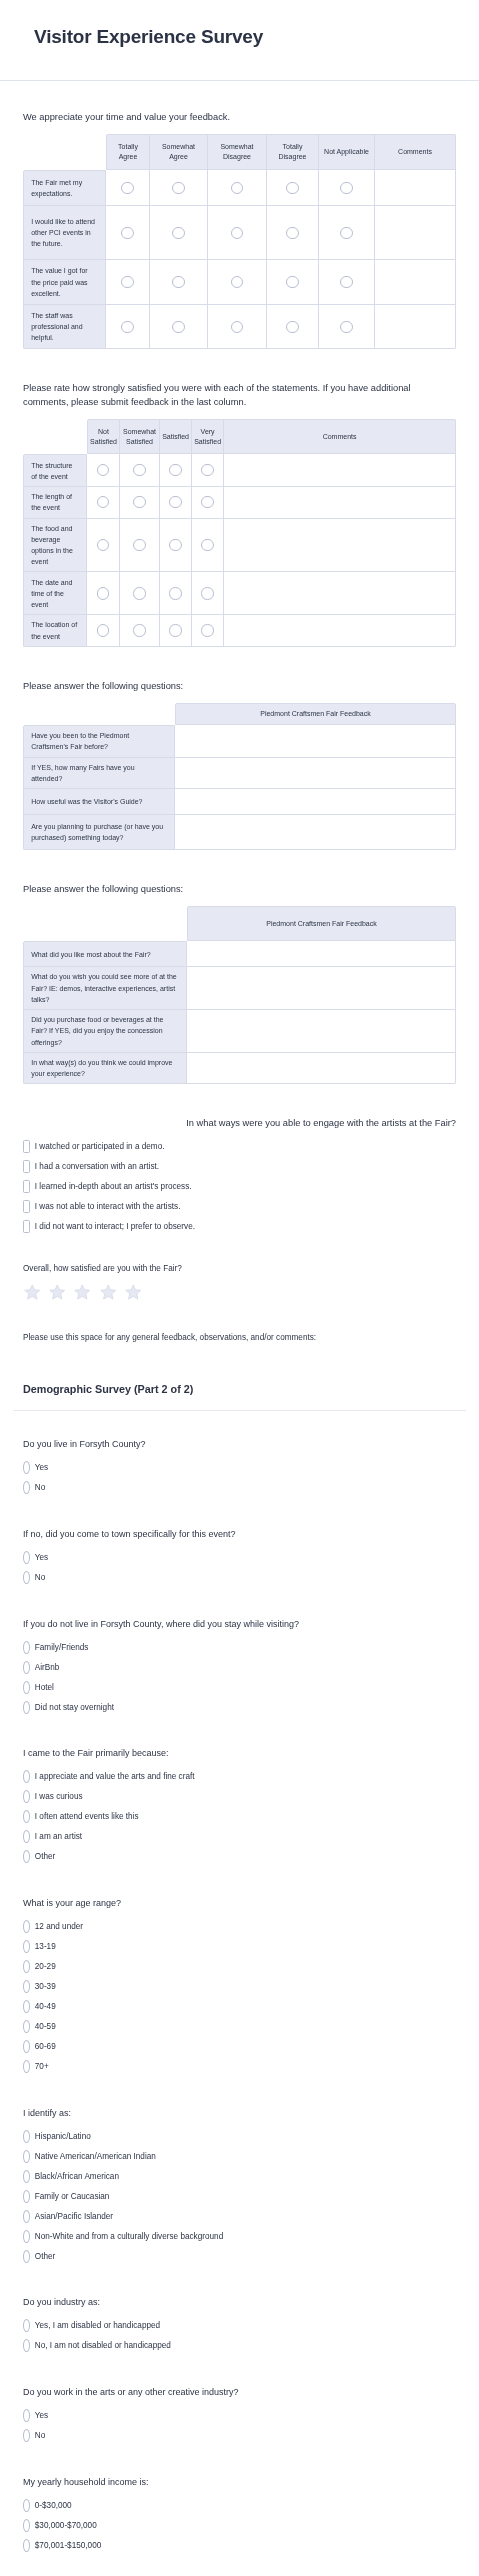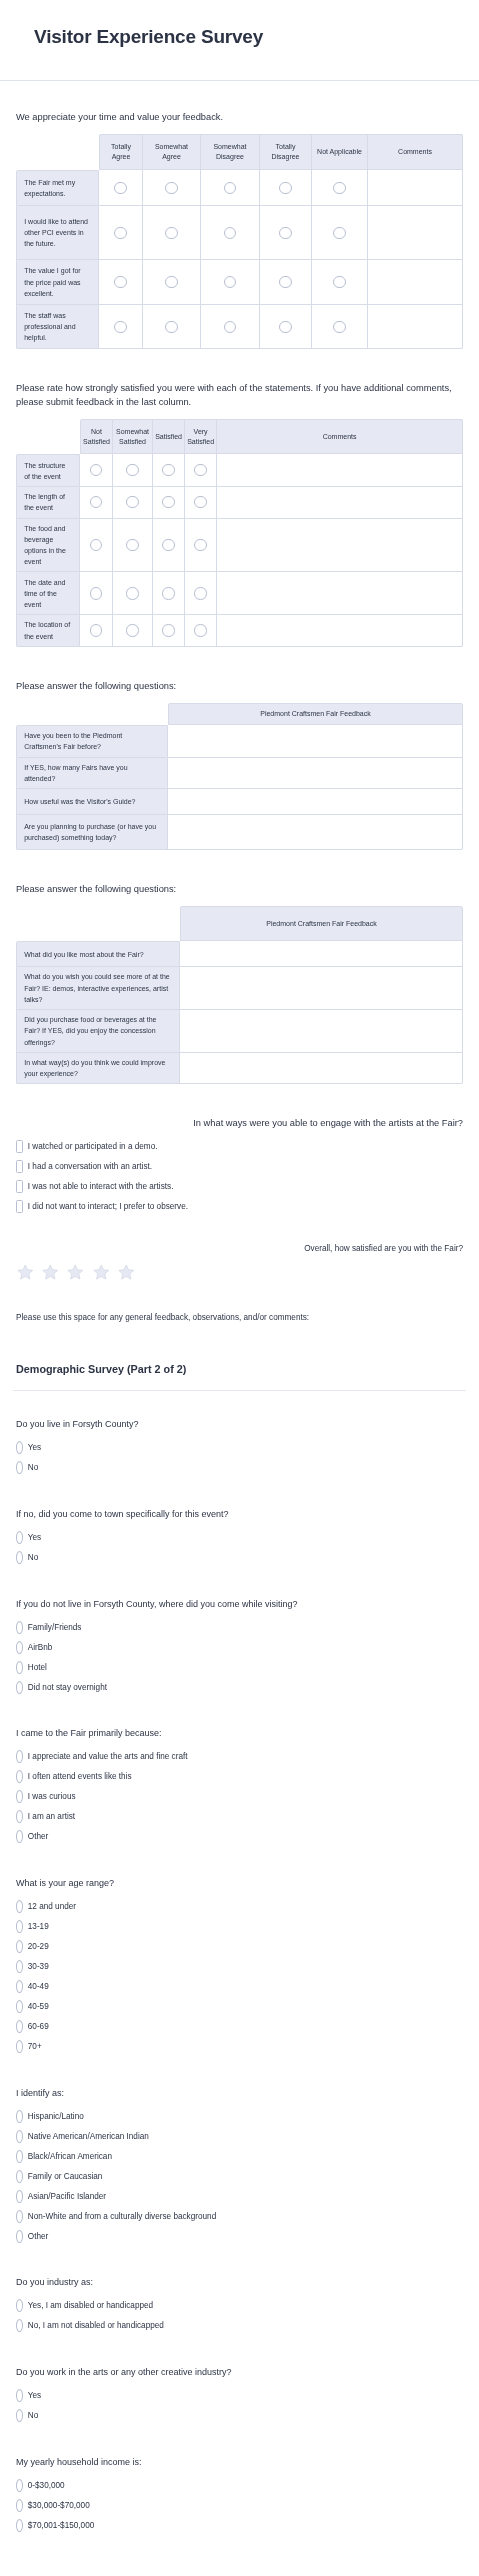--- a/index.html
+++ b/index.html
@@ -12,21 +12,21 @@
   .header {
     height: 81px;
     border-bottom: 0.5px solid #dfe3ed;
     padding: 0 0 0 34px;
     display: flex; align-items: center;
   }
   .header h1 {
     font-size: 19px; font-weight: 700; color: #2c3345; letter-spacing: -0.2px;
     margin-top: -5.2px;
   }
-  .section { padding: 0 16px; }
+  .section { padding: 0 23px; }
   .question-title {
     font-size: 9.3px; color: #2c3345; line-height: 1.5;
   }
   .demo-q .question-title { font-size: 9px; font-weight: 500; }
 
   
   .matrix { position: relative; margin-top: 9.3px; }
   table.grid { border-collapse: separate; border-spacing: 0; width: 100%; font-size: 7px; }
   table.grid th, table.grid td { border-right: 0.5px solid #d6dbe7; border-bottom: 0.5px solid #d6dbe7; }
   table.grid thead th.empty { background: transparent; border: none; }
@@ -258,31 +258,35 @@
       <div class="opt">
         <span class="checkbox"></span>
         <span>I watched or participated in a demo.</span>
       </div>
       <div class="opt">
         <span class="checkbox"></span>
         <span>I had a conversation with an artist.</span>
       </div>
       <div class="opt">
         <span class="checkbox"></span>
+        <span>I learned in-depth about an artist's process.</span>
+      </div>
+      <div class="opt">
+        <span class="checkbox"></span>
         <span>I was not able to interact with the artists.</span>
       </div>
       <div class="opt">
         <span class="checkbox"></span>
         <span>I did not want to interact; I prefer to observe.</span>
       </div>
     </div>
 </div>
 
 <div class="section" style="padding-top:26px;">
-  <div class="question-title" style="font-size:8.2px;text-align:right;">Overall, how satisfied are you with the Fair?</div>
+  <div class="question-title" style="font-size:8.2px;">Overall, how satisfied are you with the Fair?</div>
   <div class="stars" id="stars">
       <span class="star">
         <svg viewBox="0 0 24 24">
           <path d="M12 2.5l2.9 6.3 6.8.7-5.1 4.6 1.5 6.8L12 17.4l-6.1 3.5 1.5-6.8-5.1-4.6 6.8-.7z" fill="#e6e9f3" stroke="#d3d8e5" stroke-width="1" stroke-linejoin="round"></path>
         </svg>
       </span>
       <span class="star">
         <svg viewBox="0 0 24 24">
           <path d="M12 2.5l2.9 6.3 6.8.7-5.1 4.6 1.5 6.8L12 17.4l-6.1 3.5 1.5-6.8-5.1-4.6 6.8-.7z" fill="#e6e9f3" stroke="#d3d8e5" stroke-width="1" stroke-linejoin="round"></path>
         </svg>
@@ -335,21 +339,21 @@
           <span class="radio"></span>
           <span>Yes</span>
         </div>
         <div class="opt">
           <span class="radio"></span>
           <span>No</span>
         </div>
       </div>
     </div>
     <div class="section demo-q" style="padding-top: 30px;">
-      <div class="question-title">If you do not live in Forsyth County, where did you come while visiting?</div>
+      <div class="question-title">If you do not live in Forsyth County, where did you stay while visiting?</div>
       <div class="opt-list">
         <div class="opt">
           <span class="radio"></span>
           <span>Family/Friends</span>
         </div>
         <div class="opt">
           <span class="radio"></span>
           <span>AirBnb</span>
         </div>
         <div class="opt">
@@ -364,28 +368,28 @@
     </div>
     <div class="section demo-q" style="padding-top: 30px;">
       <div class="question-title">I came to the Fair primarily because:</div>
       <div class="opt-list">
         <div class="opt">
           <span class="radio"></span>
           <span>I appreciate and value the arts and fine craft</span>
         </div>
         <div class="opt">
           <span class="radio"></span>
+          <span>I was curious</span>
+        </div>
+        <div class="opt">
+          <span class="radio"></span>
           <span>I often attend events like this</span>
         </div>
         <div class="opt">
           <span class="radio"></span>
-          <span>I was curious</span>
-        </div>
-        <div class="opt">
-          <span class="radio"></span>
           <span>I am an artist</span>
         </div>
         <div class="opt">
           <span class="radio"></span>
           <span>Other</span>
         </div>
       </div>
     </div>
     <div class="section demo-q" style="padding-top: 30px;">
       <div class="question-title">What is your age range?</div>

